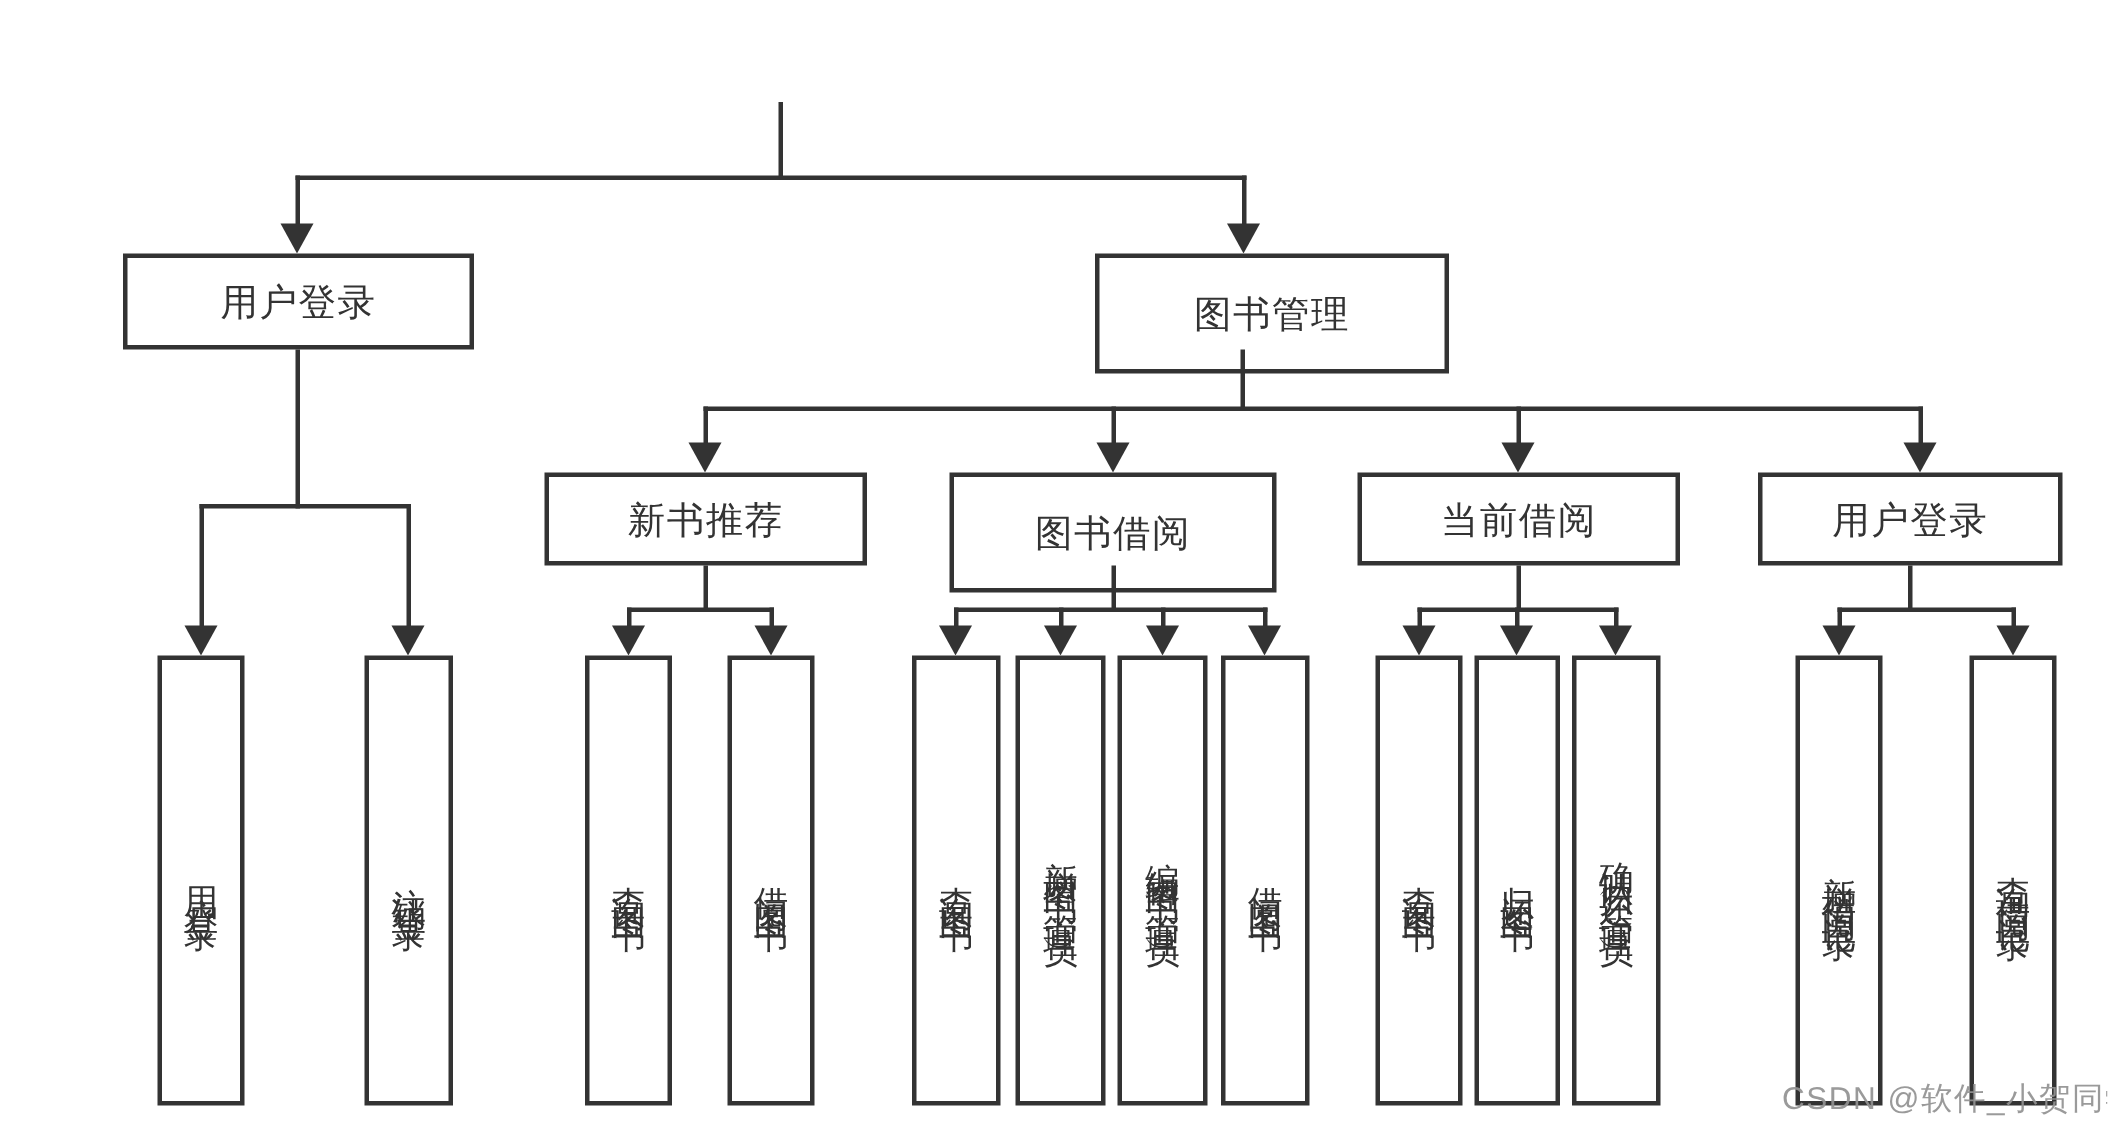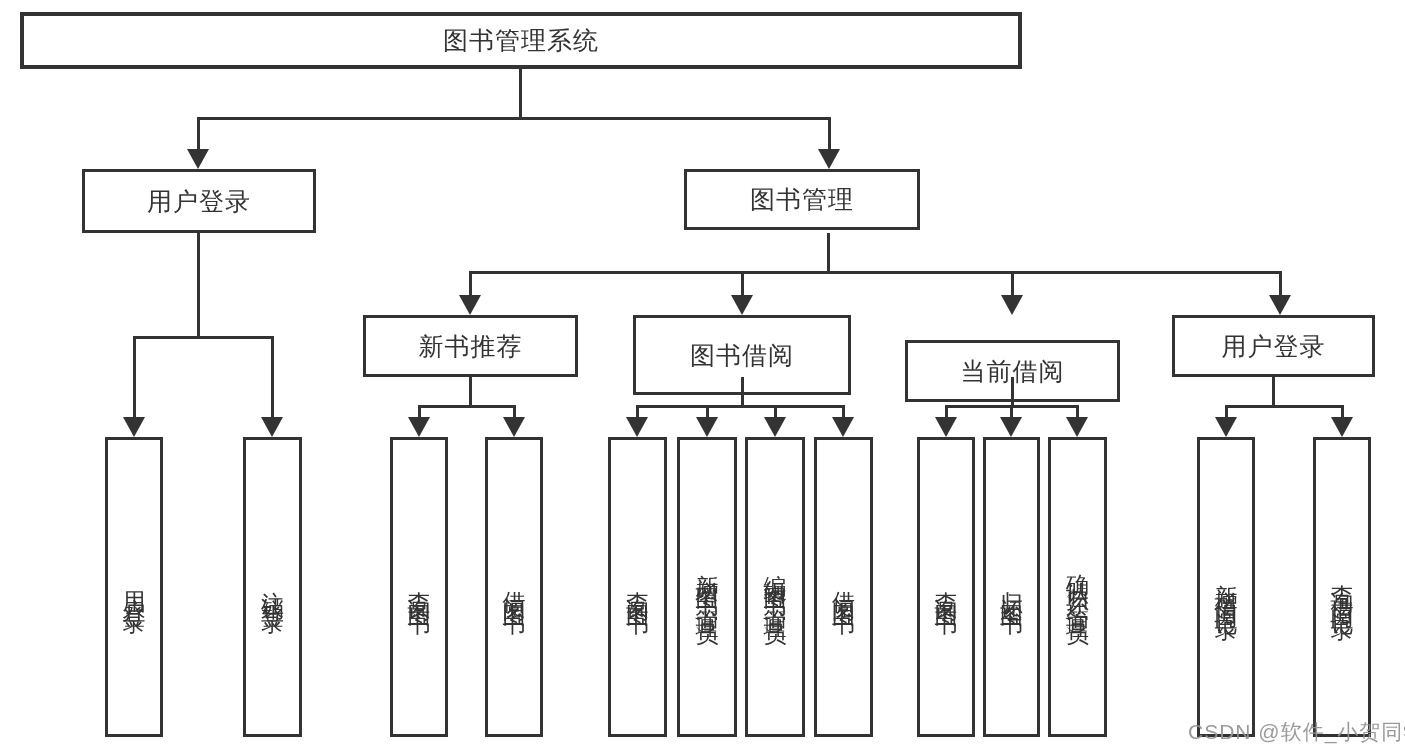--- a/index.html
+++ b/index.html
@@ -30,35 +30,32 @@
     position:absolute; left:1188px; top:718px; z-index:5;
     font-size:21px; letter-spacing:1px; white-space:nowrap;
     color:rgba(145,145,145,0.92);
   }
 </style>
 </head>
 <body>
 
 <div class="canvas">
 
-  <div class="node h root" style="left:20px; top:12px; width:1002px; height:57px;">
-    <span class="lbl">图书管理系统</span>
-  </div>
 
   <div class="vline" style="left:519px; top:68px; height:51px;"></div>
   <div class="hline" style="left:197px; top:117px; width:634px;"></div>
   <div class="vline" style="left:197px; top:117px; height:33px;"></div>
   <div class="tri" style="left:187px; top:149px;"></div>
   <div class="vline" style="left:828px; top:117px; height:33px;"></div>
   <div class="tri" style="left:818px; top:149px;"></div>
 
   <div class="node h" style="left:82px; top:169px; width:234px; height:64px;">
     <span class="lbl">用户登录</span>
   </div>
-  <div class="node h" style="left:684px; top:169px; width:236px; height:61px;">
+  <div class="node h" style="left:730px; top:169px; width:236px; height:80px;">
     <span class="lbl">图书管理</span>
   </div>
 
   <div class="vline" style="left:197px; top:233px; height:106px;"></div>
   <div class="hline" style="left:133px; top:336px; width:141px;"></div>
   <div class="vline" style="left:133px; top:336px; height:82px;"></div>
   <div class="tri" style="left:123px; top:417px;"></div>
   <div class="vline" style="left:271px; top:336px; height:82px;"></div>
   <div class="tri" style="left:261px; top:417px;"></div>
 
@@ -72,21 +69,21 @@
   <div class="tri" style="left:1001px; top:295px;"></div>
   <div class="vline" style="left:1279px; top:271px; height:25px;"></div>
   <div class="tri" style="left:1269px; top:295px;"></div>
 
   <div class="node h" style="left:363px; top:315px; width:215px; height:62px;">
     <span class="lbl">新书推荐</span>
   </div>
   <div class="node h" style="left:633px; top:315px; width:218px; height:80px;">
     <span class="lbl">图书借阅</span>
   </div>
-  <div class="node h" style="left:905px; top:315px; width:215px; height:62px;margin-top:25px;">
+  <div class="node h" style="left:905px; top:315px; width:215px; height:62px;">
     <span class="lbl">当前借阅</span>
   </div>
   <div class="node h" style="left:1172px; top:315px; width:203px; height:62px;">
     <span class="lbl">用户登录</span>
   </div>
 
   <div class="vline" style="left:469px; top:377px; height:31px;"></div>
   <div class="hline" style="left:418px; top:405px; width:98px;"></div>
   <div class="vline" style="left:418px; top:405px; height:14px;"></div>
   <div class="tri" style="left:408px; top:417px;"></div>

